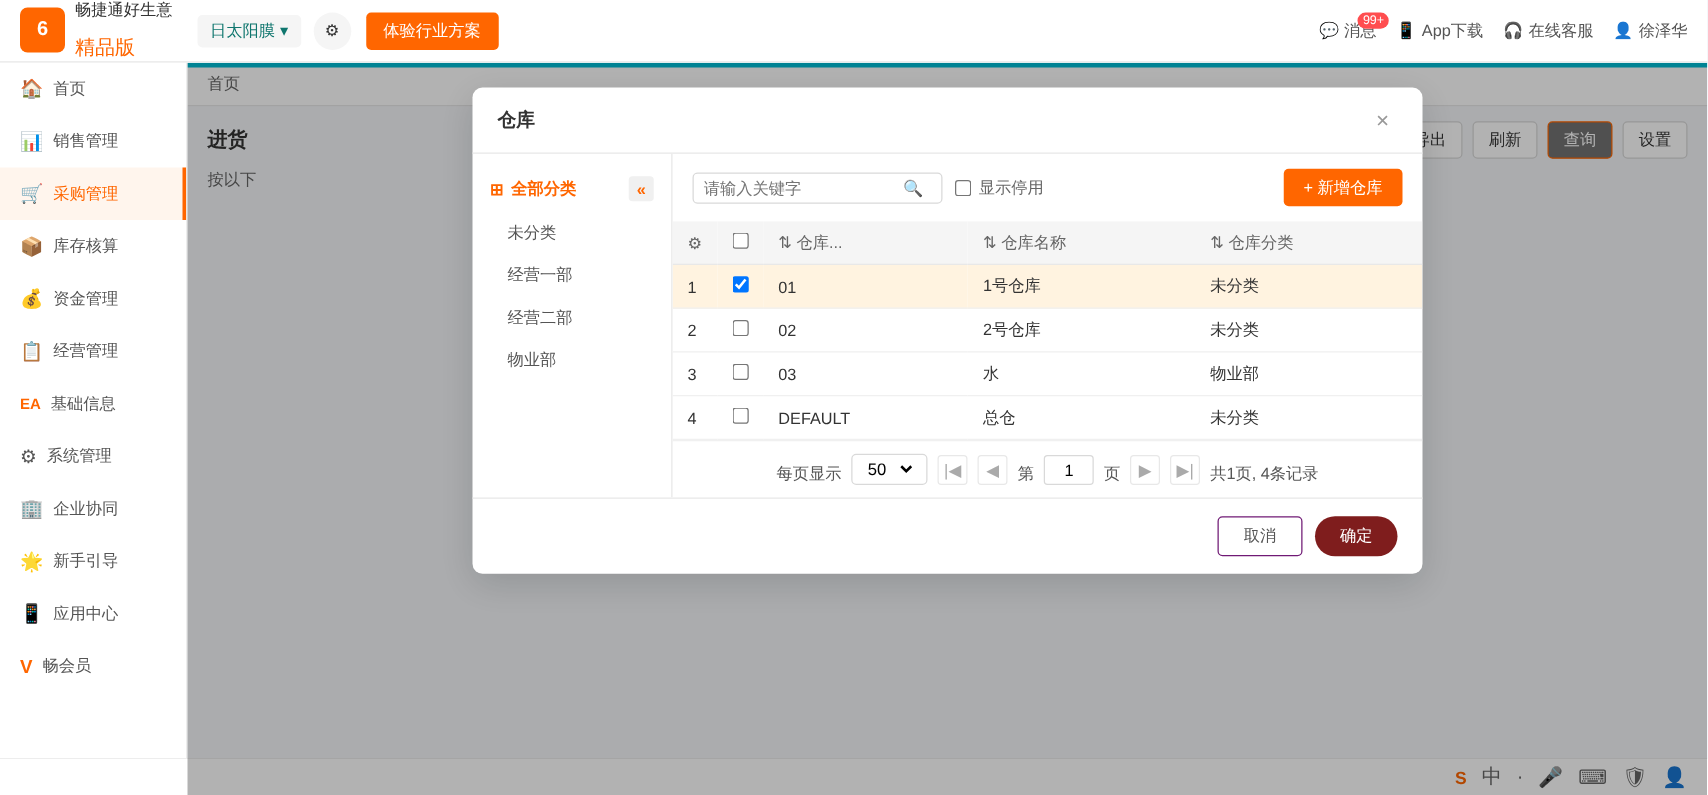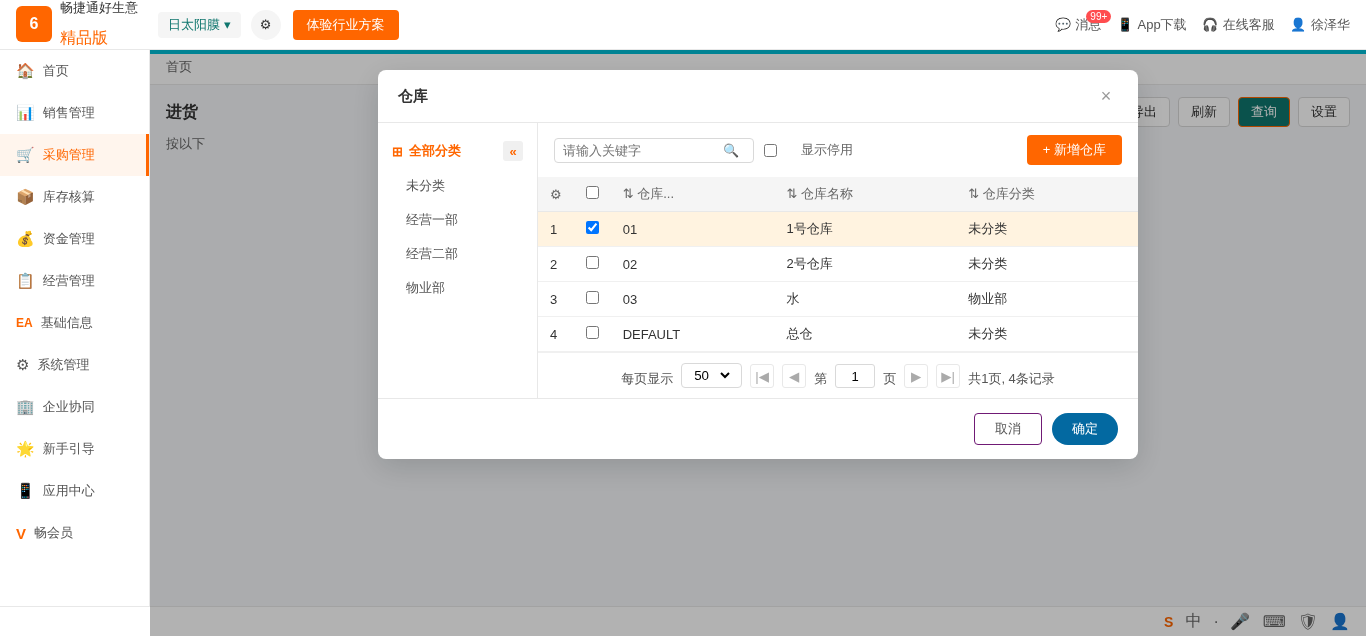--- a/index.html
+++ b/index.html
@@ -104,21 +104,21 @@
     
     .toolbar {
       padding: 0 16px 8px;
       display: flex; align-items: center; gap: 8px;
     }
     .toolbar-label { color: #666; font-size: 13px; }
     .toolbar-btn {
       padding: 5px 12px; border: 1px solid #d9d9d9; background: #fff;
       border-radius: 4px; cursor: pointer; font-size: 13px; color: #333;
     }
-    .toolbar-btn.orange { background: #0f766e; color: #fff; border-color: #ff6600; }
+    .toolbar-btn.orange { background: #737373; color: #fff; border-color: #ff6600; }
 
     
     .overlay {
       position: absolute; top: 0; left: 0; right: 0; bottom: 0;
       background: rgba(0,0,0,0.3);
       z-index: 100;
       display: flex; align-items: flex-start; justify-content: center;
       padding-top: 20px;
     }
 
@@ -179,21 +179,21 @@
       display: flex; align-items: center;
       border: 1px solid #d9d9d9; border-radius: 4px;
       padding: 4px 8px; background: #fff; width: 200px;
     }
     .search-input-wrap input {
       border: none; outline: none; font-size: 13px;
       color: #666; width: 160px; background: transparent;
     }
     .search-icon { color: #aaa; cursor: pointer; }
     .show-disabled {
-      display: flex; align-items: center; gap: 24px; color: #666; font-size: 13px;
+      display: flex; align-items: center; gap: 6px; color: #666; font-size: 13px;
     }
     .add-btn {
       margin-left: auto;
       background: #ff6600; color: #fff; border: none;
       border-radius: 4px; padding: 6px 16px; cursor: pointer; font-size: 13px;
     }
 
     
     .data-table {
       flex: 1; overflow-y: auto;
@@ -241,21 +241,21 @@
     .modal-footer {
       padding: 14px 20px;
       display: flex; justify-content: flex-end; gap: 10px;
       border-top: 1px solid #e8e8e8;
     }
     .cancel-btn {
       padding: 6px 20px; border: 1px solid #701a75;
       background: #fff; border-radius: 4px; cursor: pointer; font-size: 13px; color: #555;
     }
     .confirm-btn {
-      padding: 6px 20px; background: #0369a1; color: #fff;
+      padding: 6px 20px; background: #7f1d1d; color: #fff;
       border: none; border-radius: 16px; cursor: pointer; font-size: 13px;
     }
 
     
     .bottom-bar {
       position: fixed; bottom: 0; left: 0; right: 0; height: 30px;
       background: #fff; border-top: 1px solid #e8e8e8;
       display: flex; align-items: center; justify-content: flex-end;
       padding: 0 16px; gap: 12px;
     }

